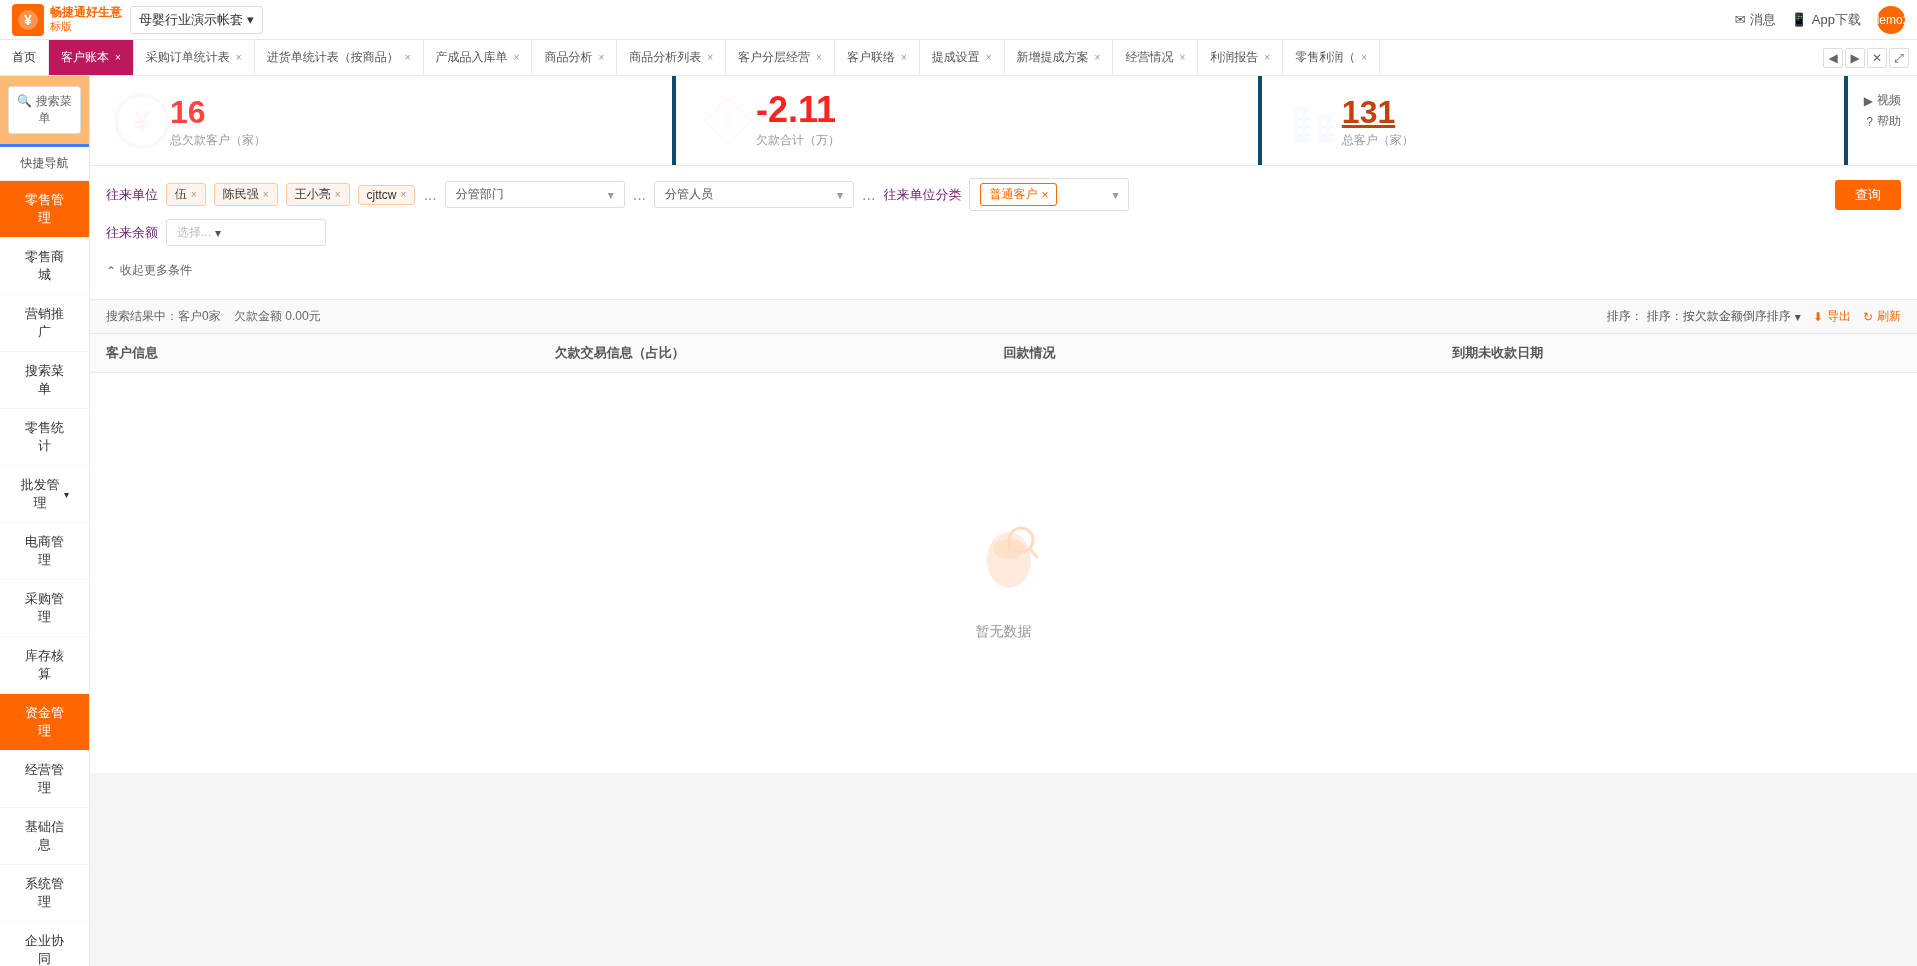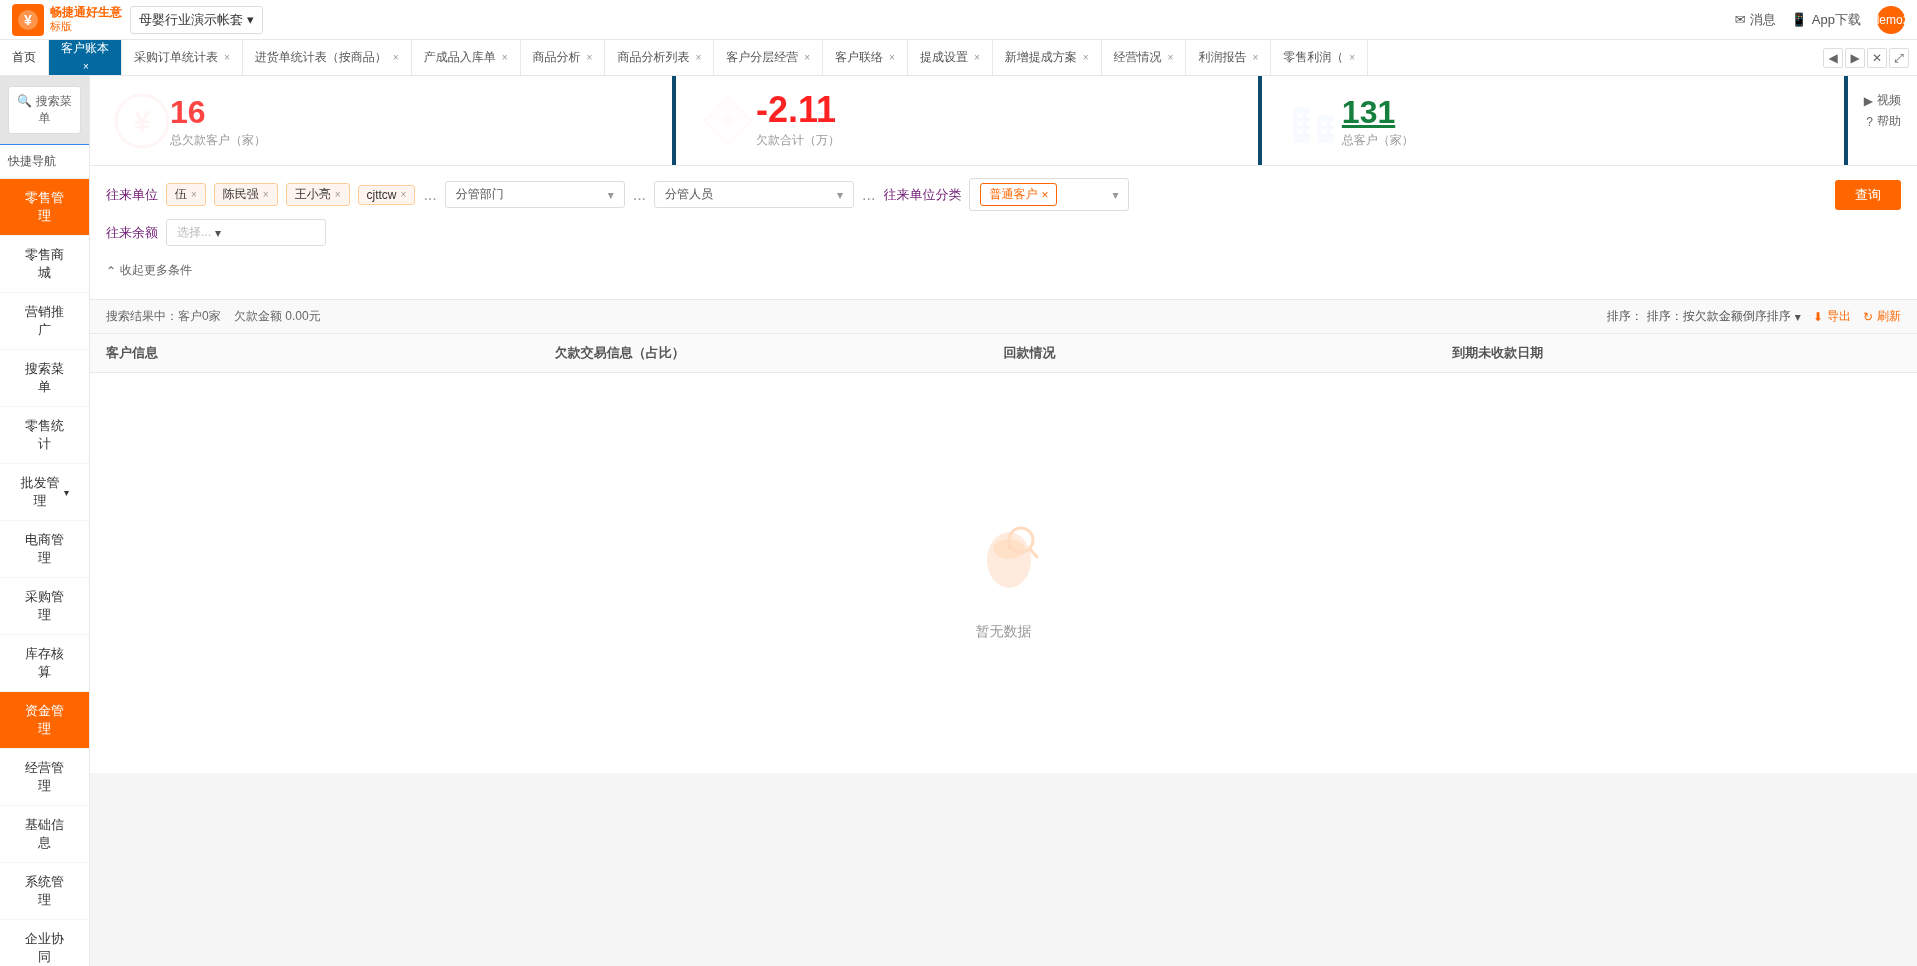--- a/index.html
+++ b/index.html
@@ -41,23 +41,22 @@
       align-items: center;
       gap: 4px;
       font-size: 12px;
       color: #555;
       cursor: pointer;
       border-right: 1px solid #e8e8e8;
       white-space: nowrap;
       flex-shrink: 0;
     }
     .nav-tab.active {
-      background: #0369a1;
+      background: #be185d;
       color: #fff;
-      flex-direction: column;
     }
     .nav-tab.home {
       background: #fff;
       color: #333;
     }
     .nav-tab .close-x { font-size: 10px; color: #999; margin-left: 2px; }
     .nav-tab.active .close-x { color: #fff; }
     .nav-arrows { display: flex; align-items: center; margin-left: auto; gap: 2px; padding: 0 8px; }
     .nav-arrow { width: 20px; height: 20px; display: flex; align-items: center; justify-content: center; cursor: pointer; color: #666; font-size: 12px; border: 1px solid #ddd; border-radius: 2px; }
 
@@ -68,39 +67,40 @@
     .sidebar {
       width: 90px;
       background: #fff;
       border-right: 1px solid #e8e8e8;
       display: flex;
       flex-direction: column;
       flex-shrink: 0;
     }
     .sidebar-search {
       padding: 10px 8px;
-      background: #e5e5e5;
-      border-bottom: 1px solid #3b82f6;
+      background: #fdba74;
+      border-bottom: 3px solid #3b82f6;
     }
     .sidebar-search-btn {
       width: 100%;
       padding: 6px 4px;
       background: #fff;
       border: 1px solid #ddd;
       border-radius: 3px;
       font-size: 12px;
       color: #666;
       cursor: pointer;
       text-align: center;
     }
     .sidebar-nav-btn {
       padding: 8px;
       border-bottom: 1px solid #f0f0f0;
       font-size: 12px;
       color: #555;
+      text-align: center;
       cursor: pointer;
     }
     .sidebar-item {
       padding: 10px 20px;
       font-size: 13px;
       color: #333;
       text-align: center;
       cursor: pointer;
       border-bottom: 1px solid #f5f5f5;
     }
@@ -131,21 +131,21 @@
       display: flex;
       align-items: flex-end;
       padding: 16px 24px;
       border-right: 4px solid #0c4a6e;
     }
     .stats-icon { width: 56px; height: 56px; flex-shrink: 0; opacity: 0.2; }
     .stats-values { display: flex; flex-direction: column; }
     .stats-number { font-size: 32px; font-weight: bold; line-height: 1; }
     .stats-number.red { color: #ff4444; }
     .stats-number.orange-red { color: #ff2222; font-size: 36px; }
-    .stats-number.black { color: #15803d; text-decoration: underline; }
+    .stats-number.black { color: #c2410c; text-decoration: underline; }
     .stats-label { font-size: 12px; color: #999; margin-top: 4px; }
     .stats-right { margin-left: auto; display: flex; flex-direction: column; gap: 4px; align-items: flex-end; padding: 16px; justify-content: flex-start; }
     .stats-right-link { font-size: 12px; color: #666; cursor: pointer; display: flex; align-items: center; gap: 4px; }
 
     
     .filter-bar {
       background: #fff;
       padding: 12px 16px;
       border-bottom: 1px solid #e8e8e8;
     }

